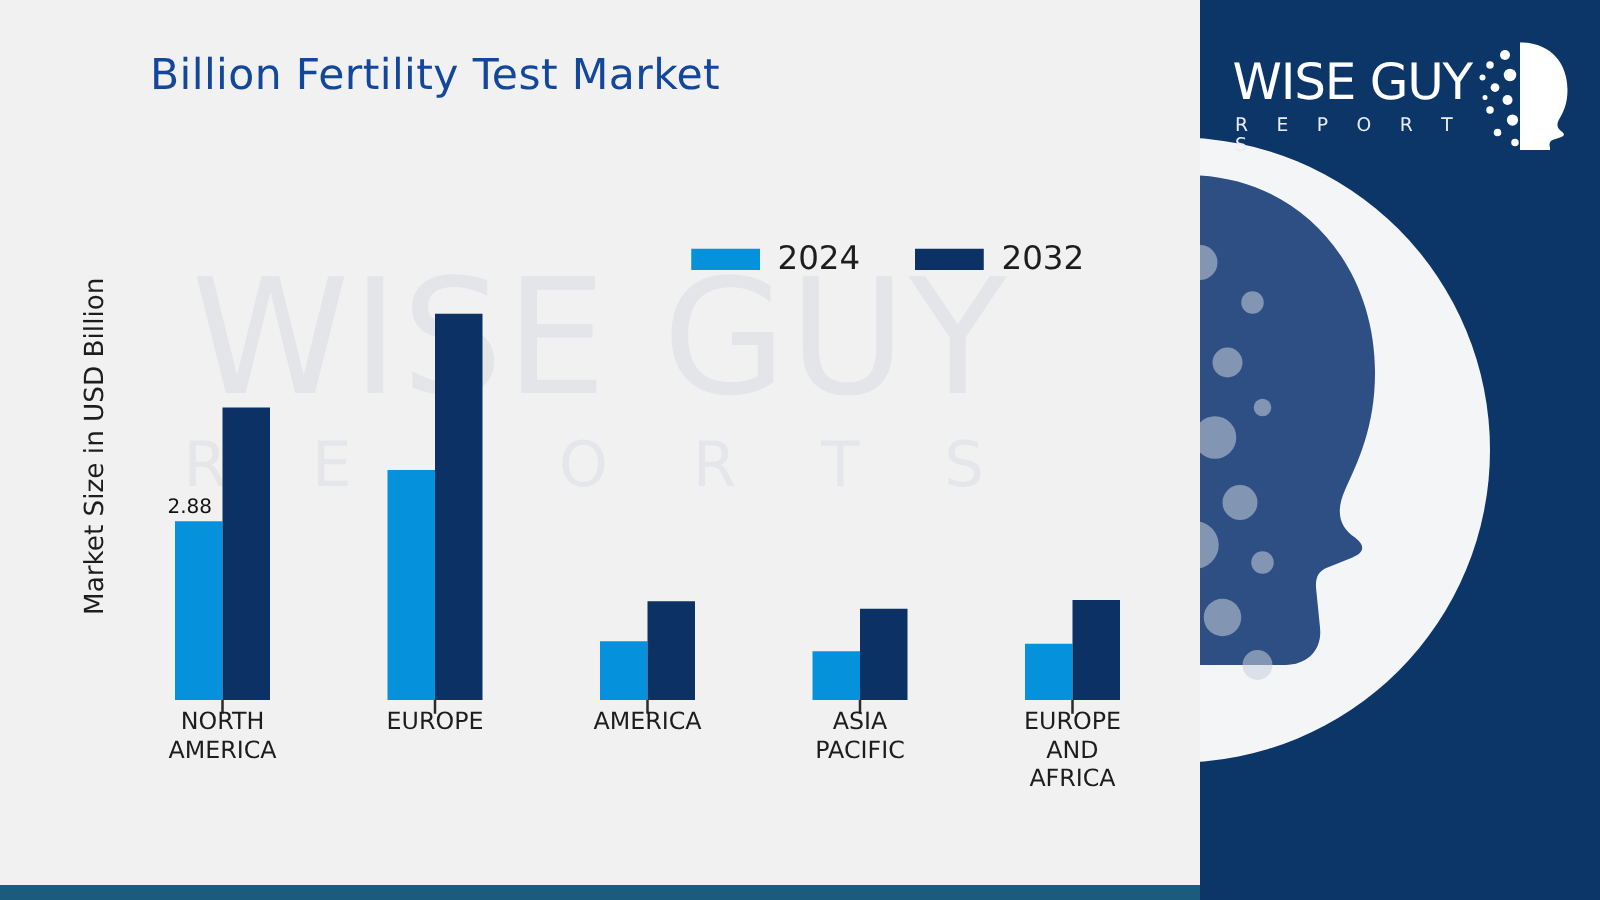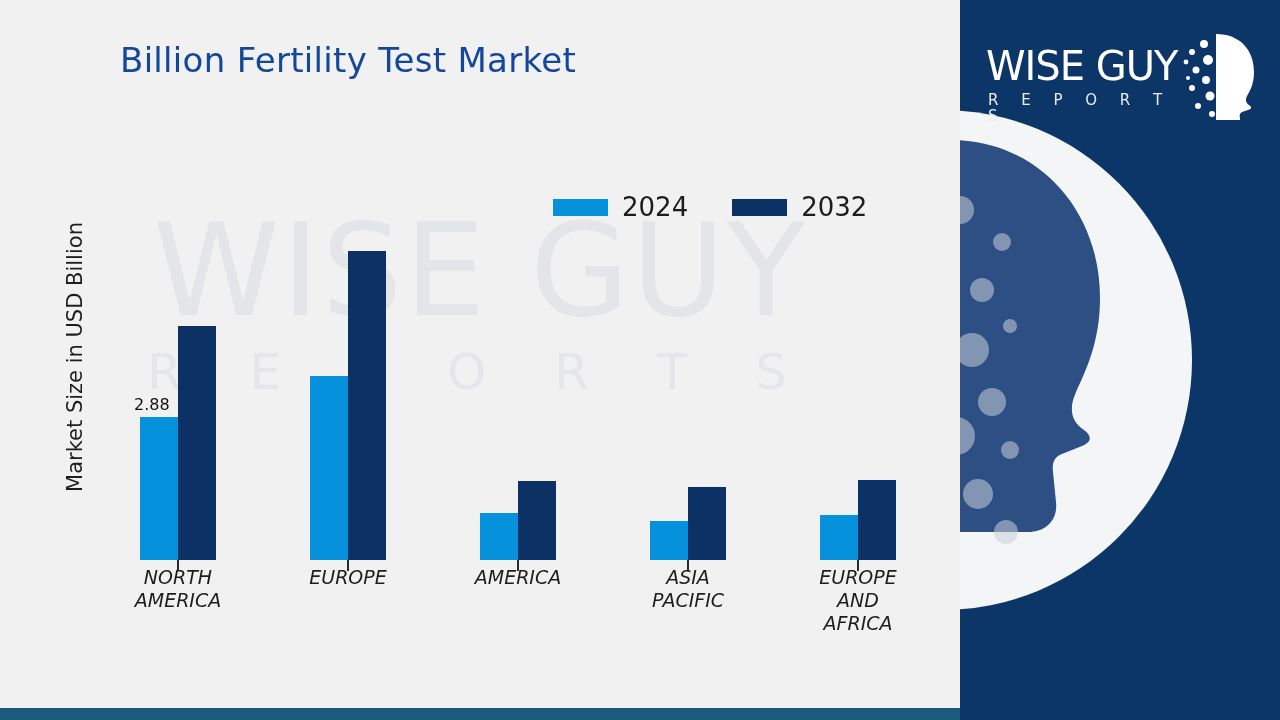--- a/index.html
+++ b/index.html
@@ -41,21 +41,21 @@
   .bar{position:absolute;bottom:0;width:38px;}
   .bar.y2024{left:0;}
   .bar.y2032{left:38px;}
   .tick{position:absolute;bottom:-11px;left:37px;width:2px;height:11px;background:#2b2b2b;}
   .bar-value{
     position:absolute;left:-14px;font-size:16px;font-weight:normal;color:#111;
     white-space:nowrap;
   }
 
   
-  .x-labels{position:absolute;left:95px;top:566px;width:850px;height:130px;font-style:italic;}
+  .x-labels{position:absolute;left:95px;top:566px;width:850px;height:130px;}
   .x-label{
     position:absolute;top:0;width:170px;text-align:center;
     font-size:19px;color:#1d1d1d;line-height:23px;
   }
 
   
   .brand-panel{position:absolute;left:960px;top:0;width:320px;height:720px;background:#0d3668;overflow:hidden;}
   .brand-circle{
     position:absolute;left:-268px;top:110px;width:500px;height:500px;border-radius:50%;
     background:#f4f5f7;

